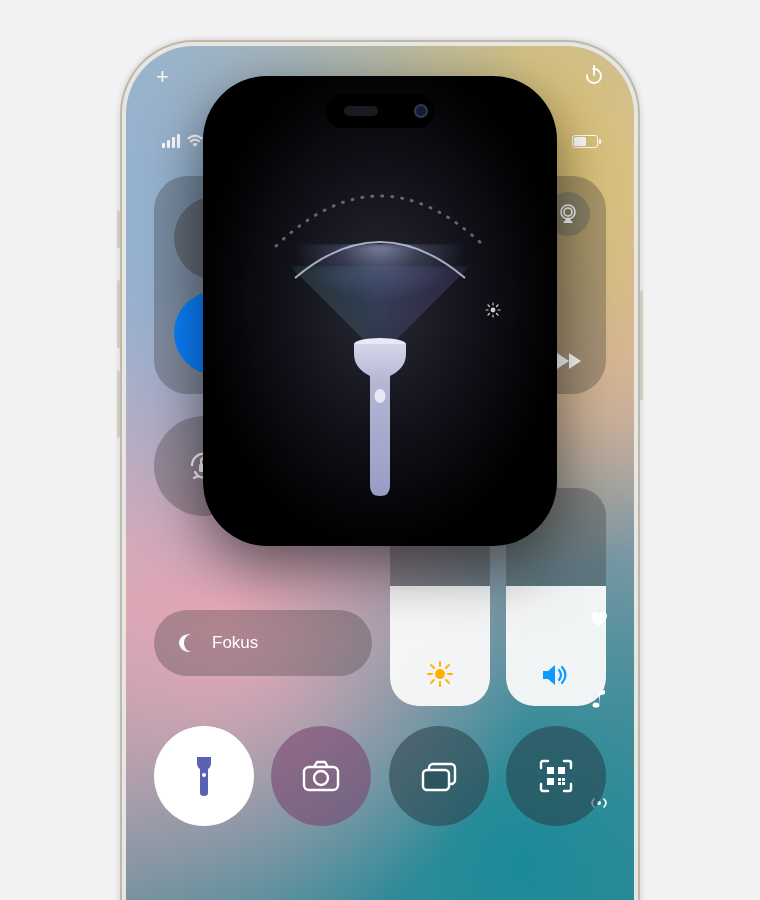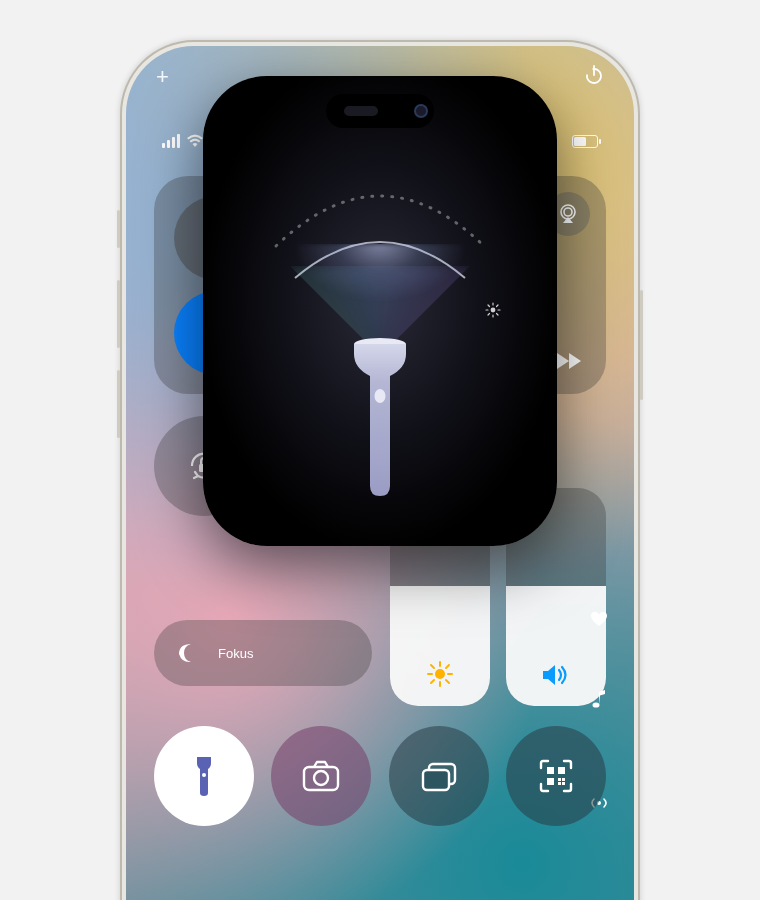--- a/index.html
+++ b/index.html
@@ -92,21 +92,21 @@
 
   
   .slider { width:100px; height:218px; border-radius:28px; background:rgba(60,60,60,.35); overflow:hidden; }
   .slider-fill { position:absolute; bottom:0; left:0; right:0; background:rgba(255,255,255,.92); display:flex; align-items:flex-end; justify-content:center; padding-bottom:18px;}
   .bright { left:236px; top:312px; }
   .bright .slider-fill { height:55%; }
   .vol { left:352px; top:312px; }
   .vol .slider-fill { height:55%; }
 
   
-  .fokus { left:0; top:444px; width:218px; height:66px; border-radius:33px; display:flex; align-items:center; gap:20px; padding:0 22px; color:#fff; font-size:13px;}
+  .fokus { left:0; top:434px; width:218px; height:66px; border-radius:33px; display:flex; align-items:center; gap:14px; padding:0 22px; color:#fff; font-size:17px;}
   .moon { width:22px; height:22px; }
 
   
   .sidebadge { position:absolute; right:-6px; width:26px; height:26px; color:#fff; display:flex; align-items:center; justify-content:center; font-size:16px; }
   .heart-b { top:430px; }
   .music-b { top:510px; }
   .wave-b { top:614px; }
 
   
   .bottom-row { position:absolute; left:0; right:0; top:550px; display:flex; justify-content:space-between; }

